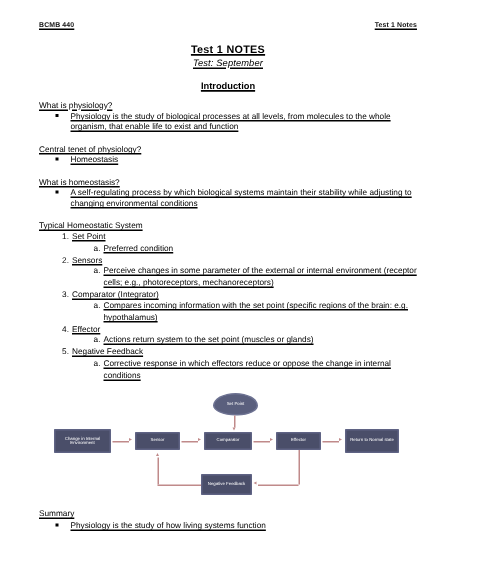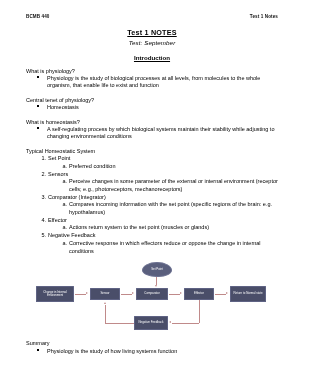--- a/index.html
+++ b/index.html
@@ -8,20 +8,21 @@
     background:#ffffff;
     font-family:"Liberation Sans", sans-serif;
     color:#000;
     overflow:hidden;
   }
   .page{
     position:relative;
     width:300px;height:388px;
     box-sizing:border-box;
     padding:14px 22px 0 26px;
+    text-decoration:underline;
   }
   
   .runhead{
     display:flex;justify-content:space-between;align-items:baseline;
     font-size:4.6px;font-weight:bold;letter-spacing:.1px;
     color:#111;
   }
   
   .titleblock{text-align:center;margin-top:9px;}
   .doc-title{

